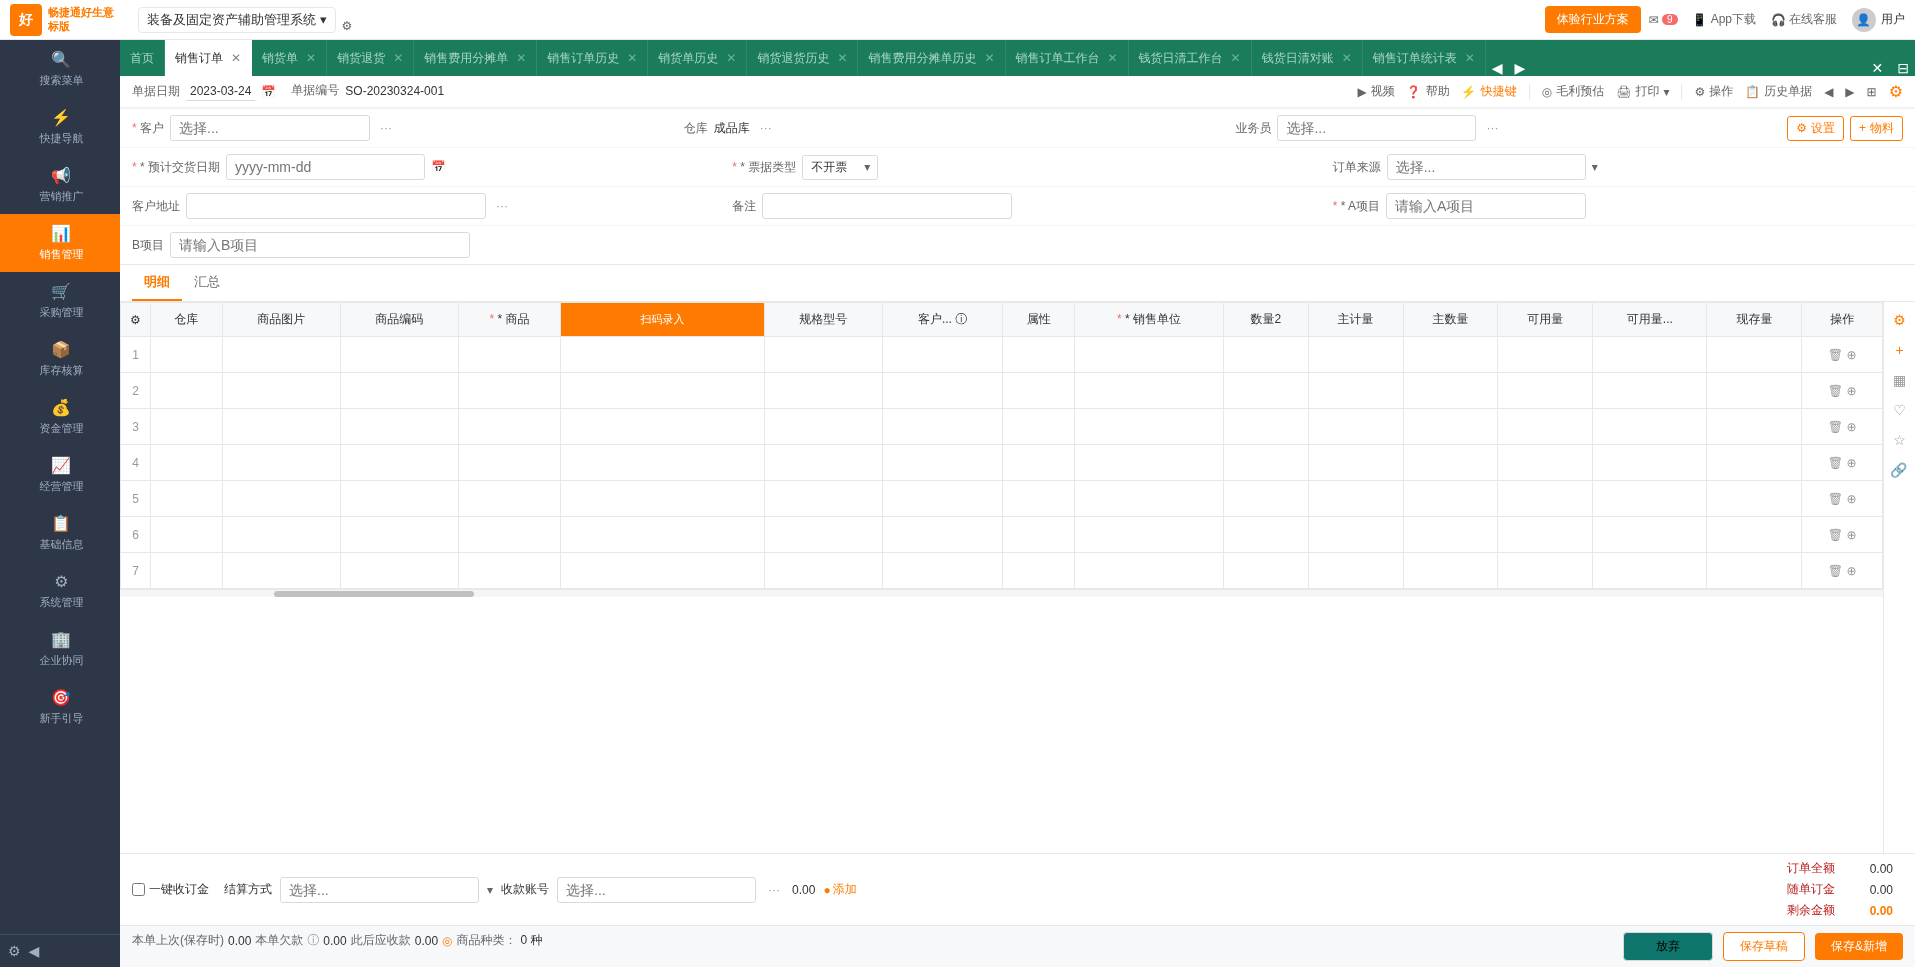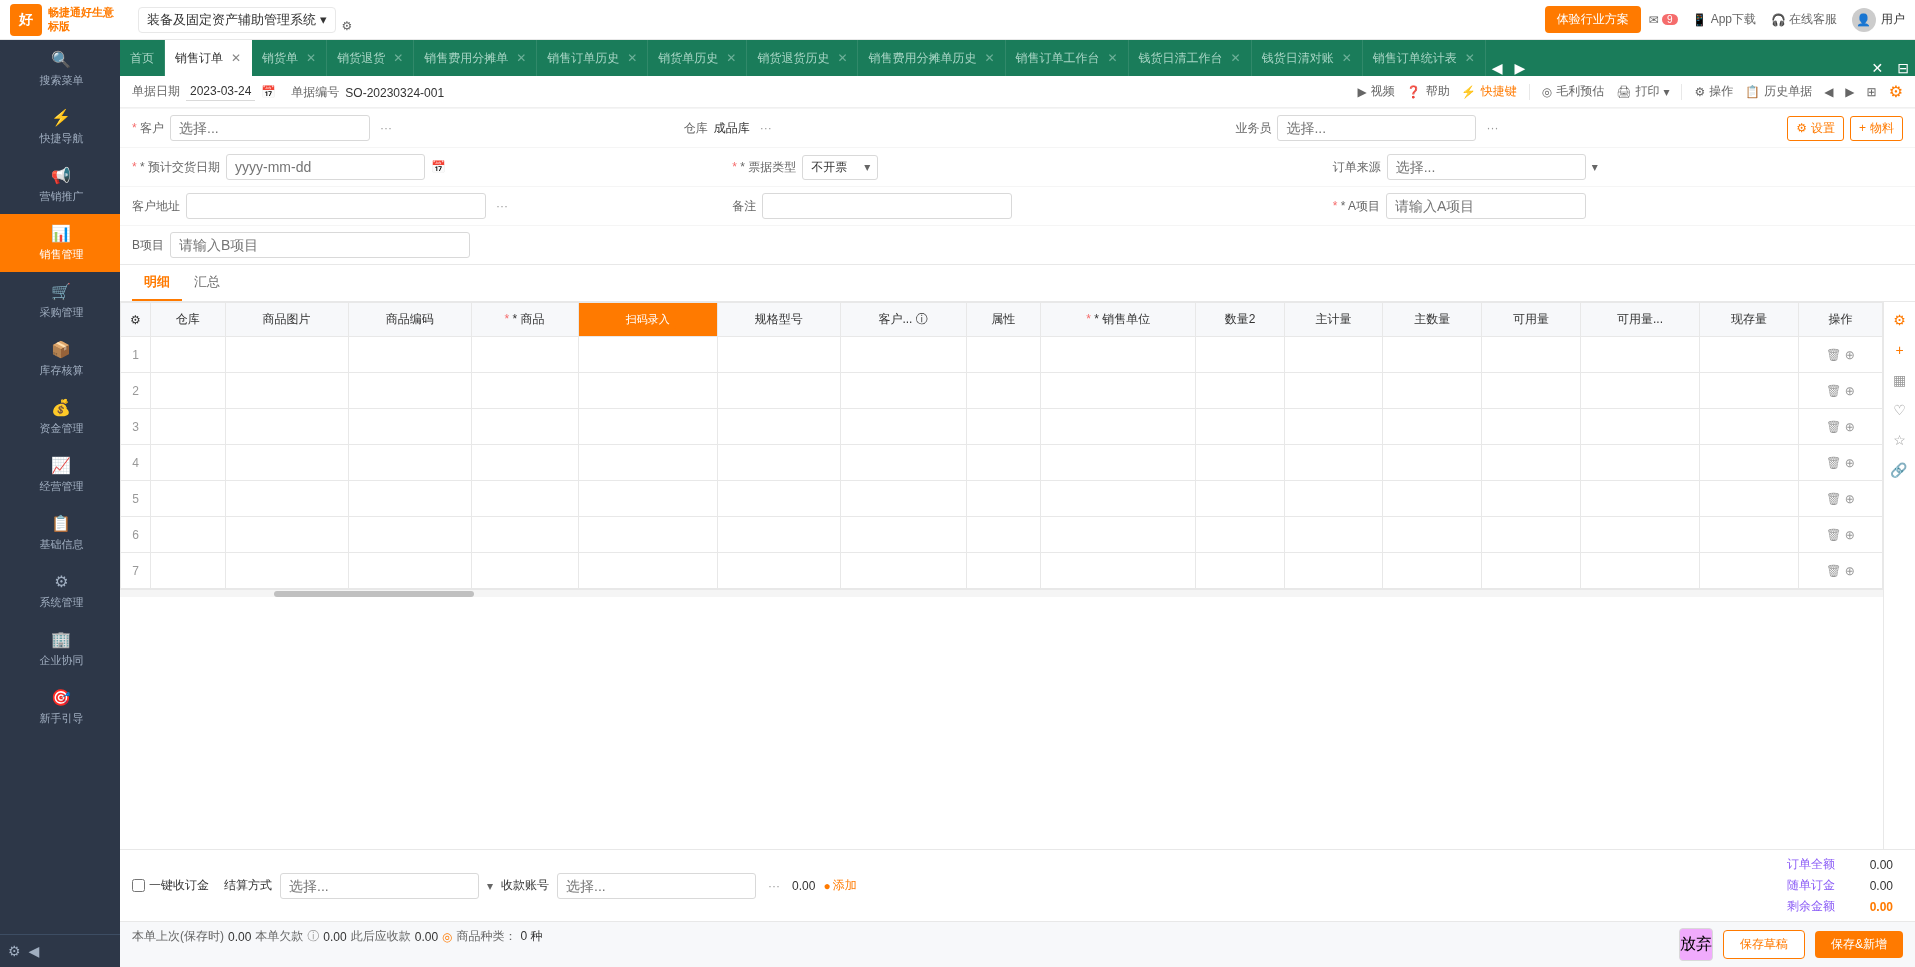--- a/index.html
+++ b/index.html
@@ -37,21 +37,21 @@
     .tab-item { display: flex; align-items: center; padding: 0 10px; height: 100%; color: #a8d5c5; cursor: pointer; white-space: nowrap; font-size: 12px; gap: 4px; border-right: 1px solid rgba(255,255,255,0.1); }
     .tab-item.active { background: #fff; color: #333; }
     .tab-item .close-x { margin-left: 4px; opacity: 0.6; }
     .tab-nav-btn { color: white; padding: 0 6px; cursor: pointer; font-size: 14px; }
     .tab-close-btn { color: white; padding: 0 6px; cursor: pointer; font-size: 14px; margin-left: auto; }
 
     
     .form-area { background: #fff; border-bottom: 1px solid #e8e8e8; }
     
     
-    .toolbar { display: flex; align-items: flex-end; padding: 6px 12px; gap: 15px; border-bottom: 1px solid #f0f0f0; font-size: 12px; }
+    .toolbar { display: flex; align-items: flex-start; padding: 6px 12px; gap: 15px; border-bottom: 1px solid #f0f0f0; font-size: 12px; }
     .toolbar-item { display: flex; align-items: center; gap: 4px; cursor: pointer; color: #666; }
     .toolbar-item.orange { color: #ff7a00; }
     .toolbar-divider { width: 1px; height: 16px; background: #e8e8e8; }
     .form-field { display: flex; align-items: center; gap: 6px; }
     .form-label { color: #666; white-space: nowrap; }
     .form-label.required::before { content: '* '; color: #f56c6c; }
     .form-input { border: 1px solid #d9d9d9; border-radius: 3px; padding: 3px 8px; font-size: 14px; color: #333; min-width: 120px; height: 26px; }
     .form-input.placeholder { color: #bbb; }
     .more-btn { color: #999; cursor: pointer; padding: 0 4px; }
     
@@ -80,28 +80,28 @@
     .bottom-bar { background: #fff; border-top: 1px solid #e8e8e8; padding: 6px 12px; display: flex; align-items: center; gap: 15px; }
     .payment-row { display: flex; align-items: center; gap: 8px; flex: 1; }
     .checkbox-label { display: flex; align-items: center; gap: 4px; cursor: pointer; white-space: nowrap; }
     .add-btn { color: #ff7a00; cursor: pointer; display: flex; align-items: center; gap: 2px; }
 
     
     .footer { background: #f7f8fa; border-top: 1px solid #e8e8e8; padding: 6px 12px; display: flex; align-items: flex-start; gap: 4px; }
     .footer-stat { display: flex; align-items: center; gap: 4px; font-size: 12px; color: #666; }
     .footer-stat .val { color: #333; }
     .footer-actions { margin-left: auto; display: flex; align-items: center; gap: 10px; }
-    .btn-default { border: 1px solid #d9d9d9; background: #f0abfc; padding: 5px 0; border-radius: 4px; cursor: pointer; font-size: 16px; }
+    .btn-default { border: 1px solid #d9d9d9; background: #0f766e; padding: 5px 32px; border-radius: 4px; cursor: pointer; font-size: 12px; }
     .btn-primary-outline { border: 1px solid #ff7a00; background: #fff; color: #ff7a00; padding: 5px 16px; border-radius: 4px; cursor: pointer; font-size: 12px; }
     .btn-primary { background: #ff7a00; color: white; border: none; padding: 5px 16px; border-radius: 4px; cursor: pointer; font-size: 12px; }
     
     
     .order-summary { display: flex; flex-direction: column; gap: 4px; font-size: 12px; text-align: right; padding-right: 10px; }
     .order-summary-row { display: flex; justify-content: flex-end; align-items: center; gap: 8px; }
-    .order-summary-label { color: #8b5cf6; }
+    .order-summary-label { color: #b91c1c; }
     .order-summary-val { color: #333; min-width: 50px; text-align: right; }
     .order-summary-val.highlight { color: #ff7a00; font-weight: bold; }
 
     
     .right-panel { width: 32px; background: #fff; border-left: 1px solid #e8e8e8; display: flex; flex-direction: column; align-items: center; padding: 4px 0; gap: 2px; }
     .right-panel-icon { width: 28px; height: 28px; display: flex; align-items: center; justify-content: center; cursor: pointer; color: #999; border-radius: 3px; font-size: 14px; }
     .right-panel-icon.orange { color: #ff7a00; }
 
     .scrollbar-area { height: 8px; background: #f5f5f5; border-top: 1px solid #e8e8e8; display: flex; align-items: center; padding: 0 4px; }
     .scrollbar-thumb { width: 200px; height: 6px; background: #c0c0c0; border-radius: 3px; margin-left: 150px; }
@@ -398,21 +398,21 @@
     <div style="display:flex;flex:1;overflow:hidden;">
       <div class="table-container">
         <table class="data-table">
           <thead>
             <tr>
               <th style="width:30px;">⚙</th>
               <th>仓库</th>
               <th>商品图片</th>
               <th>商品编码</th>
               <th class="required">* 商品</th>
-              <th style="background:#ff7a00;color:white;padding:4px 6px;"><button class="scan-btn">扫码录入</button></th>
+              <th style="background:#ff7a00;color:white;padding:4px 24px;"><button class="scan-btn">扫码录入</button></th>
               <th>规格型号</th>
               <th>客户... ⓘ</th>
               <th>属性</th>
               <th class="required">* 销售单位</th>
               <th>数量2</th>
               <th>主计量</th>
               <th>主数量</th>
               <th>可用量</th>
               <th>可用量...</th>
               <th>现存量</th>

